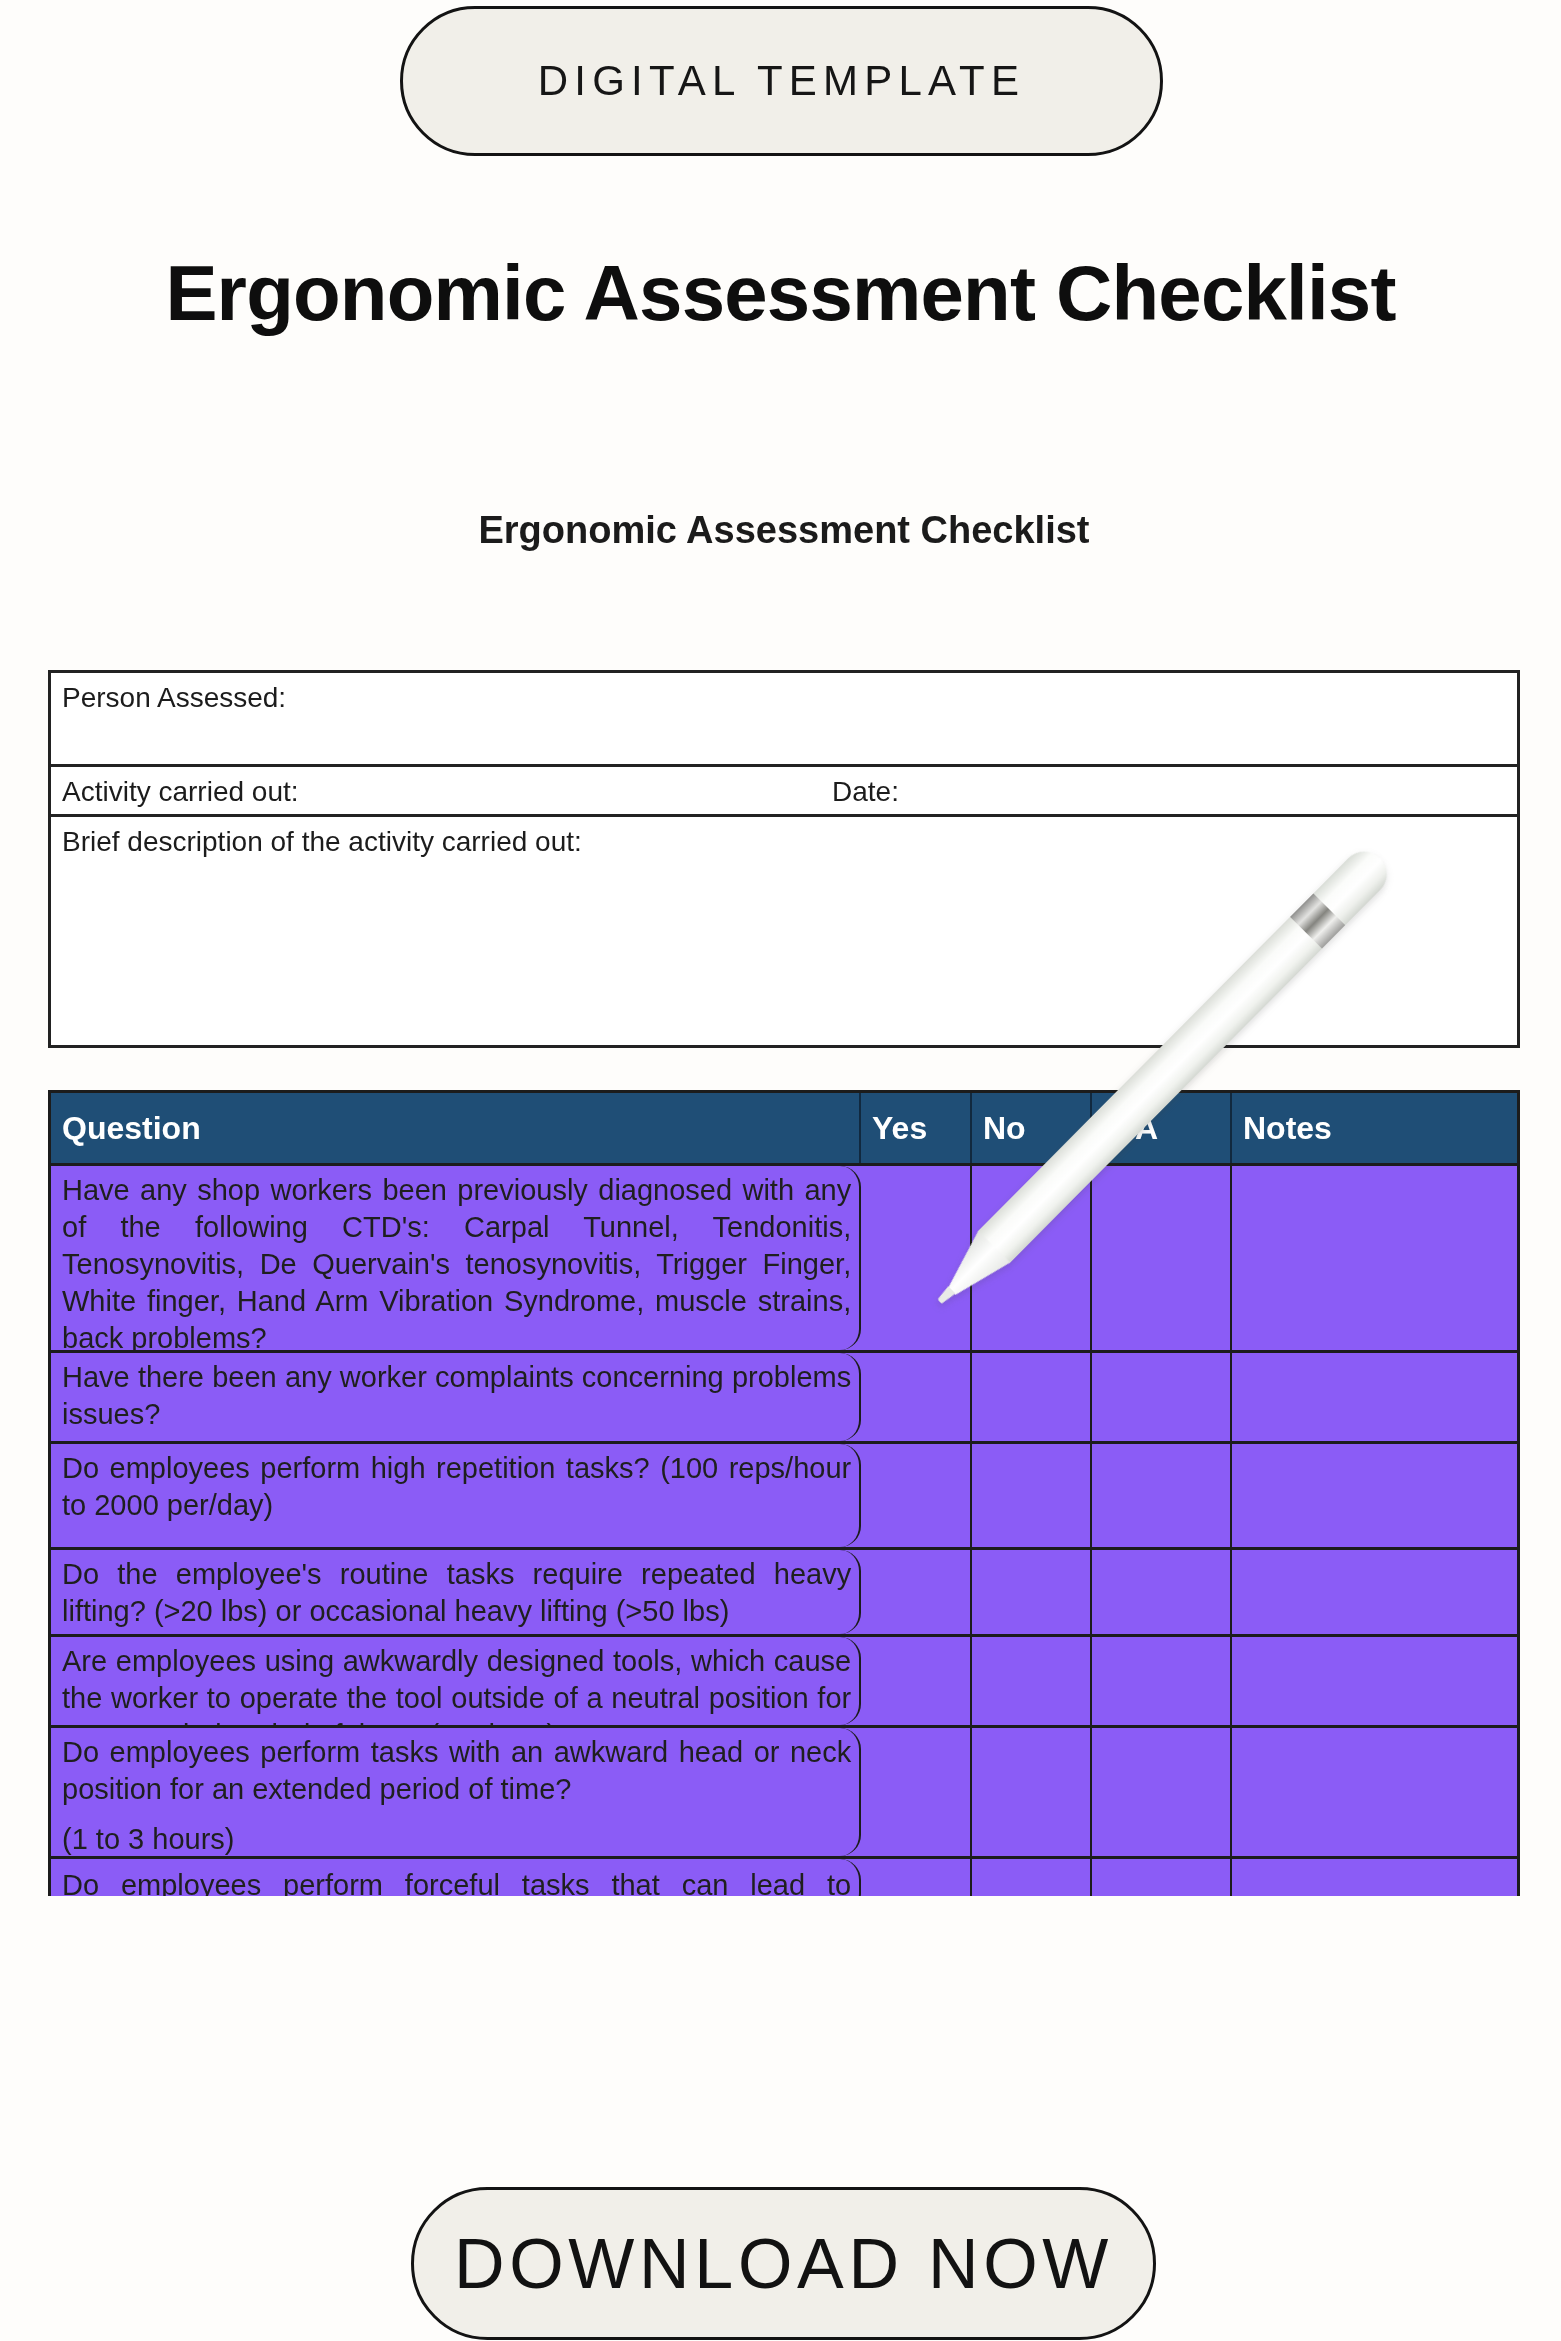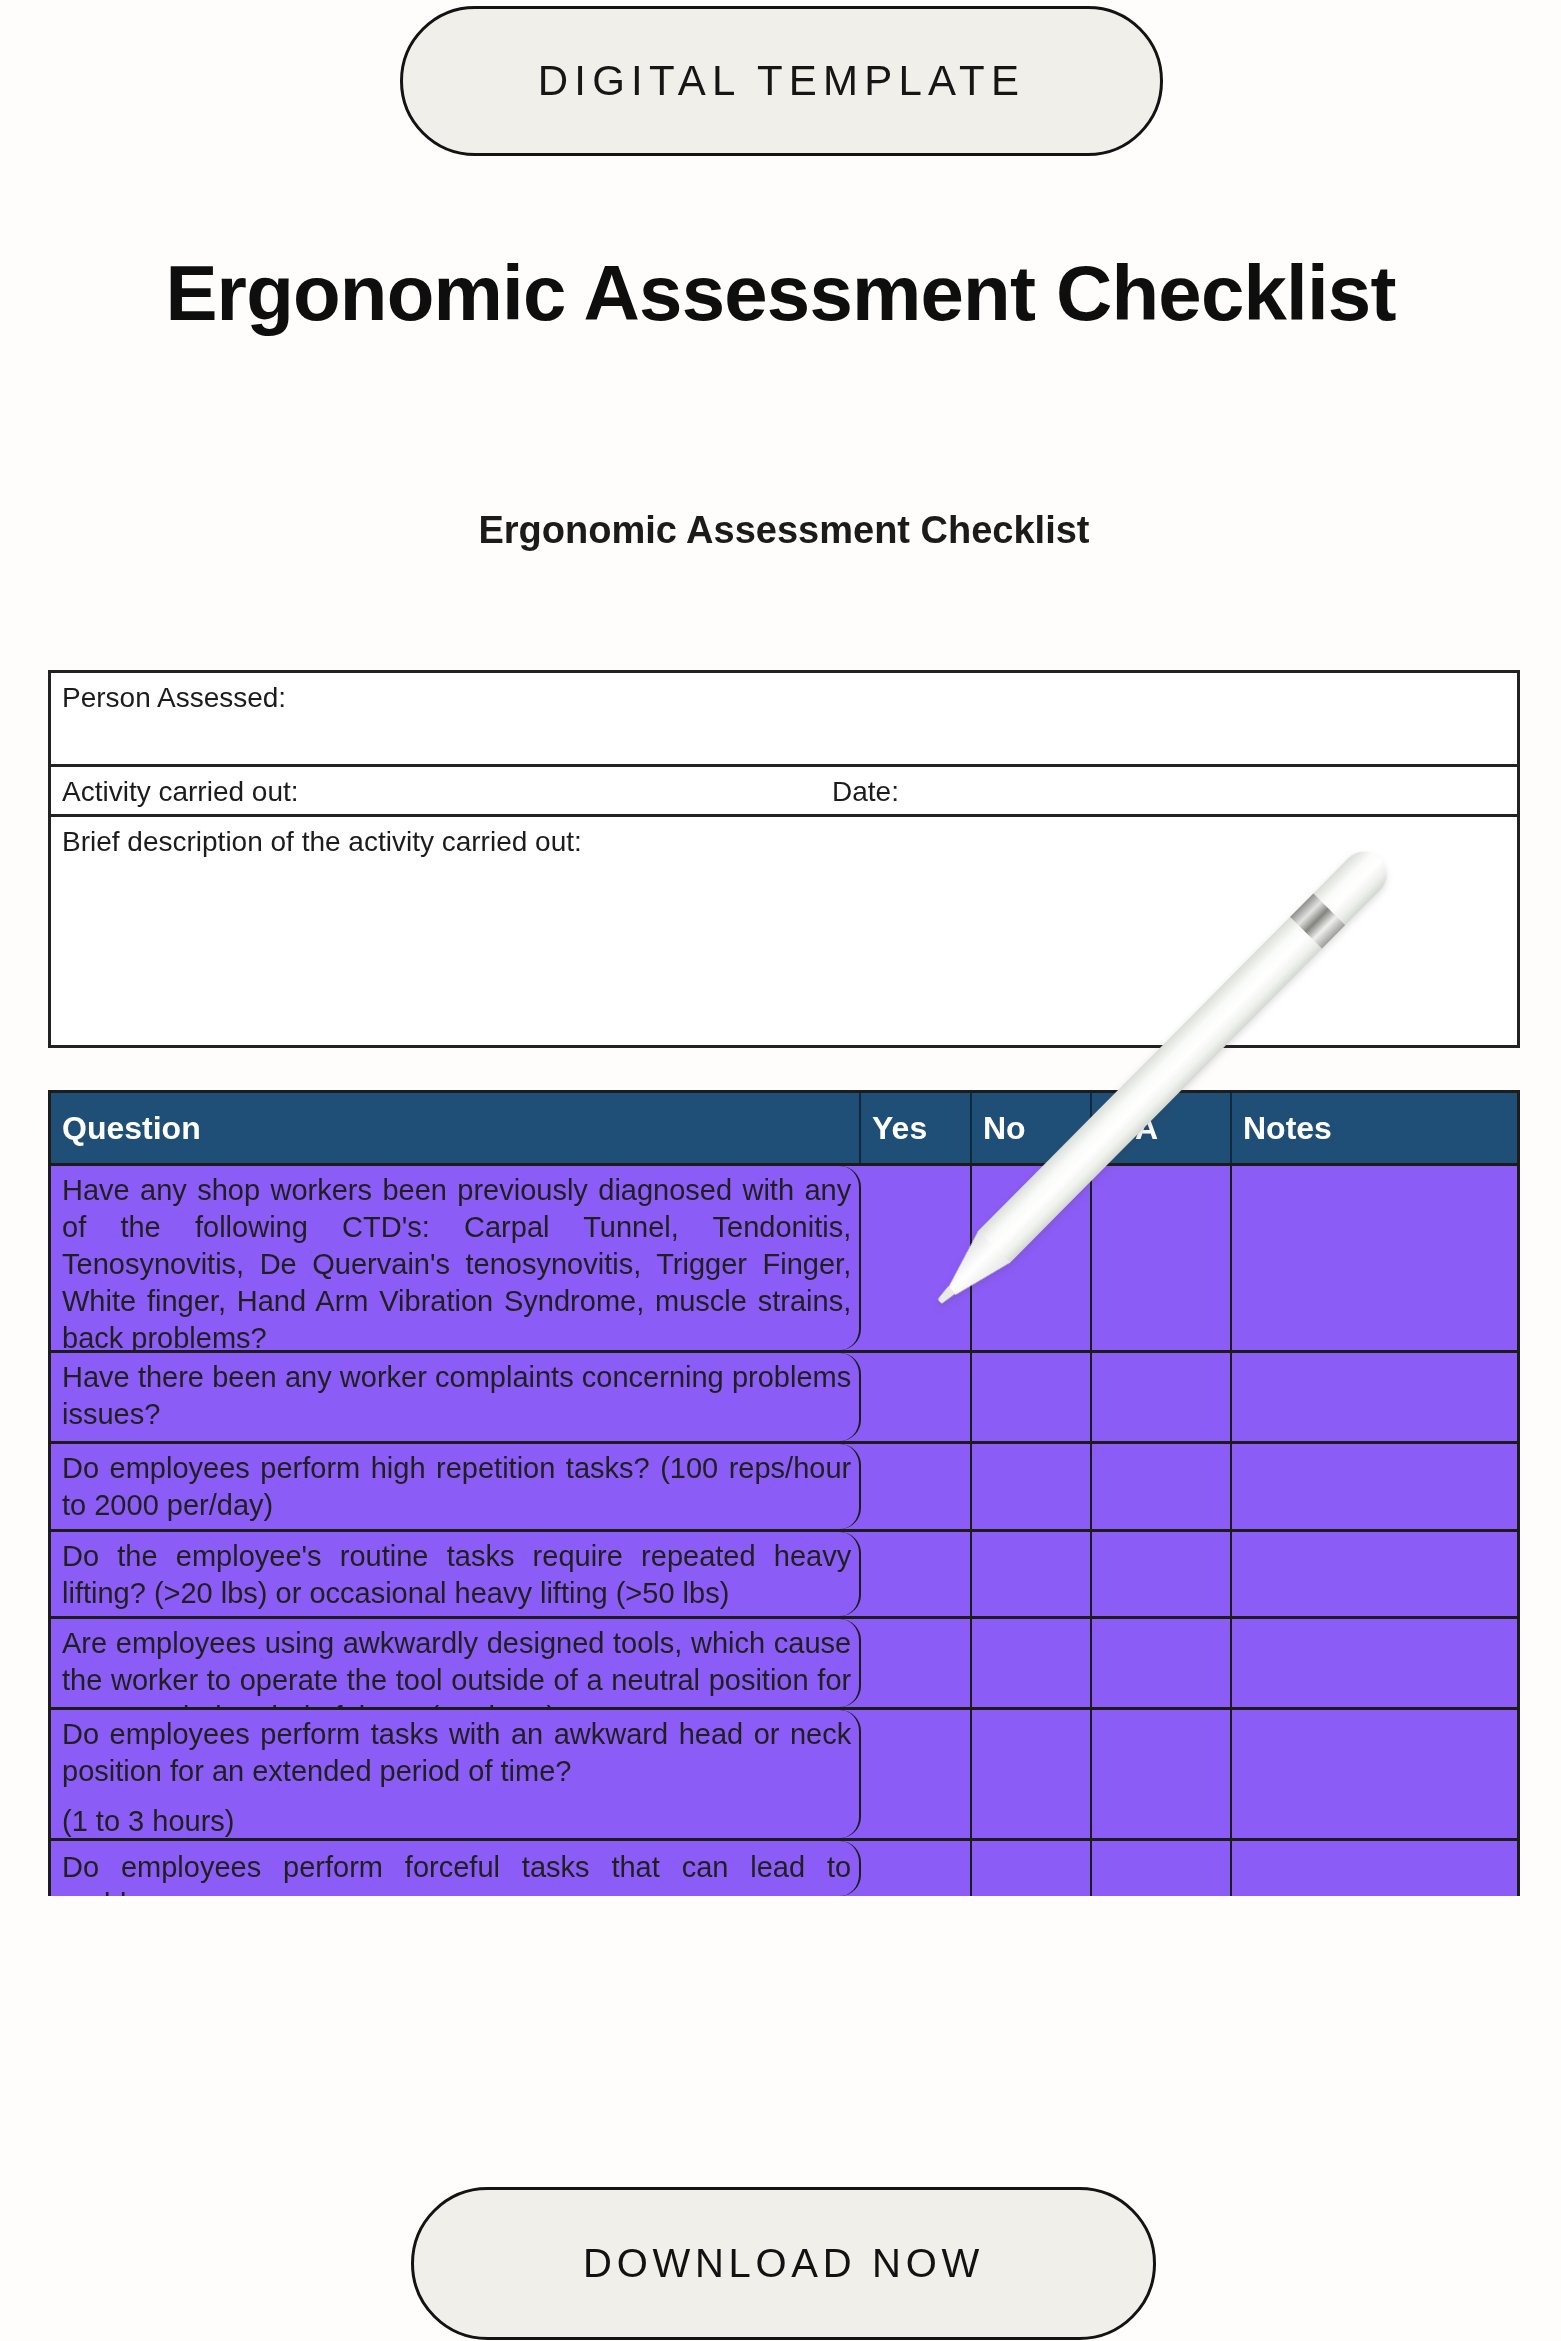--- a/index.html
+++ b/index.html
@@ -5,21 +5,21 @@
   html,body{margin:0;padding:0;}
   body{background:#ffffff;font-family:"Liberation Sans", sans-serif;}
   .page{position:relative;width:1561px;height:2342px;background:#fefdfb;overflow:hidden;}
 
   
   .pill{position:absolute;display:flex;align-items:center;justify-content:center;
         background:#f1efe9;border:3.1px solid #131313;border-radius:109px;box-sizing:border-box;}
   .pill-top{left:400px;top:6.2px;width:763px;height:150px;}
   .pill-top span{font-size:42px;letter-spacing:6.2px;color:#161616;}
   .pill-bottom{left:411px;top:2187px;width:745px;height:153px;border-width:3.9px;}
-  .pill-bottom span{font-size:40px;letter-spacing:4.7px;color:#121212;}
+  .pill-bottom span{font-size:70px;letter-spacing:4.7px;color:#121212;}
 
   
   .page-title{position:absolute;left:0;top:248px;width:1561px;text-align:center;
               font-size:78px;font-weight:700;letter-spacing:-0.8px;color:#0e0e0e;}
 
   
   .doc-title{position:absolute;left:48px;top:509px;width:1472px;text-align:center;
              font-size:38px;font-weight:700;color:#1b1b1b;}
 
   .info-table{position:absolute;left:48px;top:670px;width:1472px;box-sizing:border-box;
@@ -40,21 +40,21 @@
   .crow{display:grid;grid-template-columns:810px 111px 120px 140px 1fr;
         border-bottom:3.1px solid #1c1c1c;box-sizing:border-box;}
   .crow > div{border-right:2.3px solid #1c1c1c;box-sizing:border-box;}
   .crow > div:last-child{border-right:none;}
   .chead{height:73px;background:#1f4e76;}
   .chead > div{border-right:2.3px solid #11293f;display:flex;align-items:center;}
   .chead span{font-size:32px;font-weight:700;color:#ffffff;padding-left:11px;}
   .qcell{font-size:29px;line-height:37px;color:#1f1f1f;text-align:justify;
          padding:6.2px 7.8px 0 11px;overflow:hidden;border-radius:21px;}
   .qcell .q2{display:block;margin-top:12.5px;text-align:left;}
-  .r1{height:187px;} .r2{height:91px;} .r3{height:88px;} .r4{height:87px;}
+  .r1{height:187px;} .r2{height:91px;} .r3{height:106px;} .r4{height:87px;}
   .r5{height:91px;} .r6{height:131px;} .r7{height:55px;border-bottom:none;}
   .r7 .qcell{padding-top:7.8px;}
 
   
   .stylus{position:absolute;left:1352px;top:856px;width:45px;height:625px;
           transform:rotate(44.8deg);transform-origin:22.6px 7.8px;z-index:6;
           filter:drop-shadow(2.3px 3.1px 3.9px rgba(60,60,60,0.18));}
   .stylus-cap{position:absolute;top:0;left:0;right:0;height:72px;border-radius:22.6px 22.6px 0 0;
           background:linear-gradient(90deg,#d9ddd7,#fbfcfa 30%,#ffffff 55%,#eef0ec 80%,#d2d6d0);}
   .stylus-ring{position:absolute;top:72px;height:33px;left:0;right:0;

